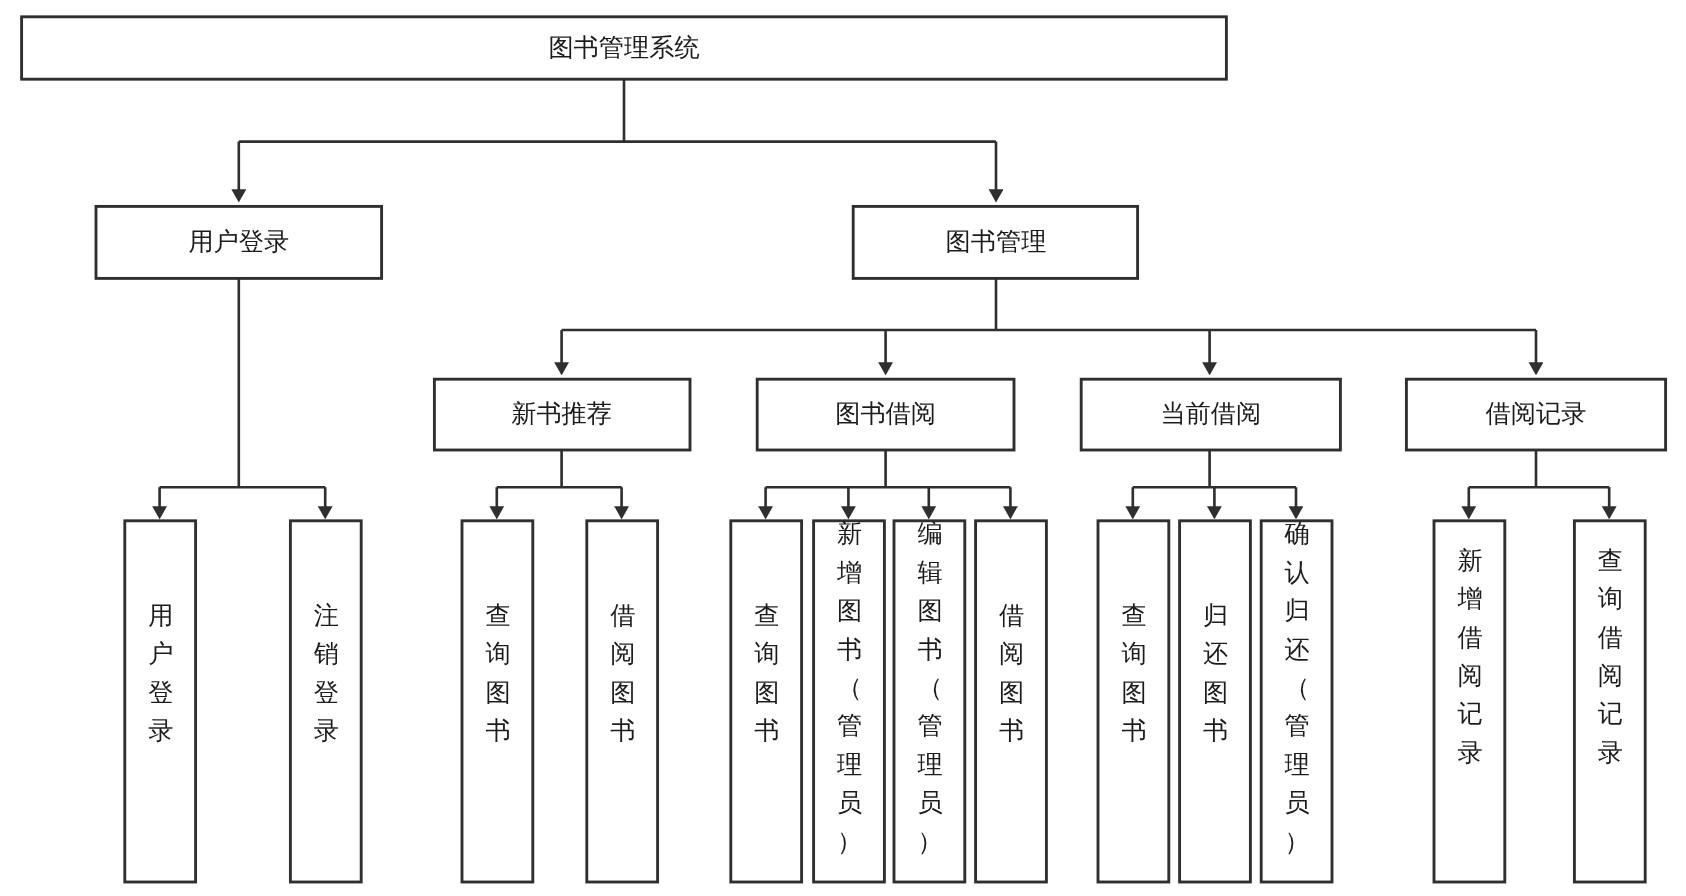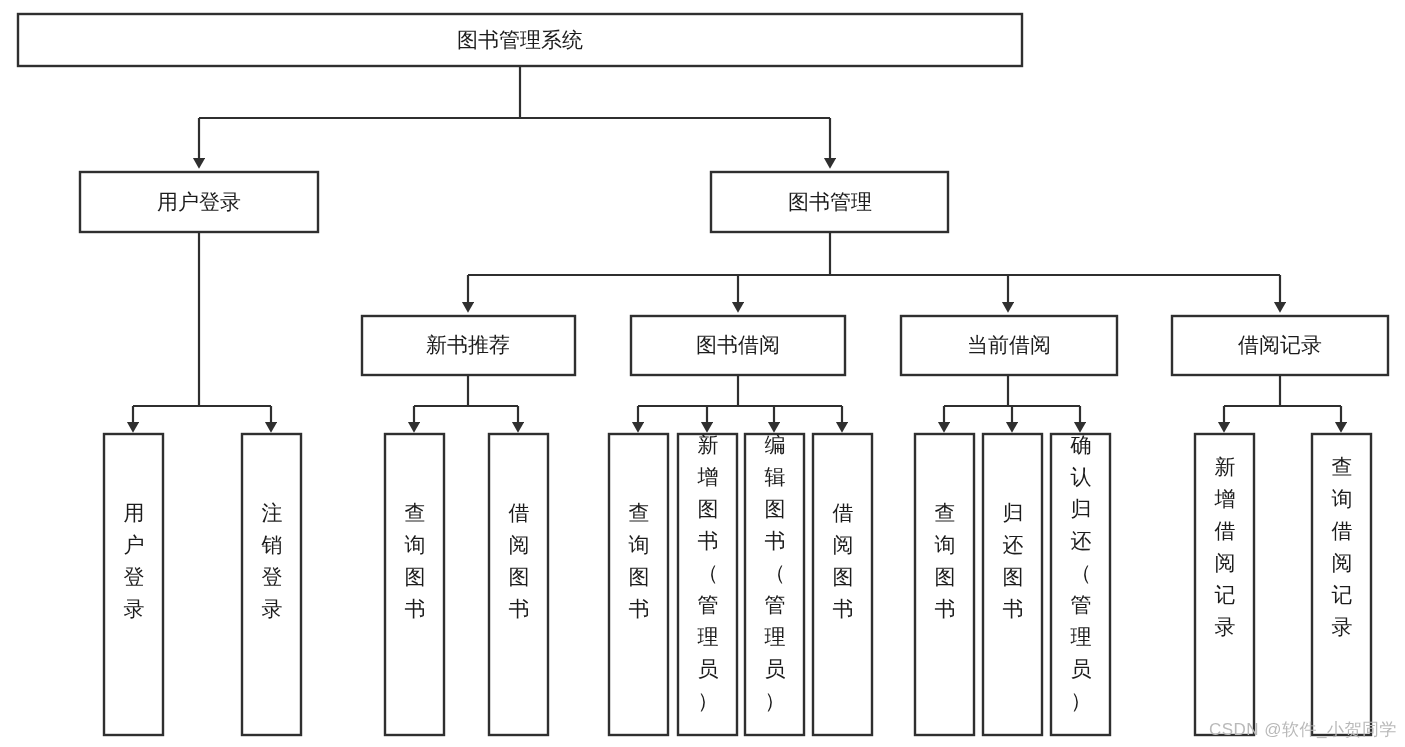--- a/index.html
+++ b/index.html
@@ -214,14 +214,13 @@
     <g>
       <rect class="node-box" x="1195" y="434" width="59" height="301"></rect>
       <text class="node-label-vertical" x="1225" y="474"><tspan x="1225" y="474">新</tspan><tspan x="1225" y="506">增</tspan><tspan x="1225" y="538">借</tspan><tspan x="1225" y="570">阅</tspan><tspan x="1225" y="602">记</tspan><tspan x="1225" y="634">录</tspan></text>
     </g>
     <g>
       <rect class="node-box" x="1312" y="434" width="59" height="301"></rect>
       <text class="node-label-vertical" x="1342" y="474"><tspan x="1342" y="474">查</tspan><tspan x="1342" y="506">询</tspan><tspan x="1342" y="538">借</tspan><tspan x="1342" y="570">阅</tspan><tspan x="1342" y="602">记</tspan><tspan x="1342" y="634">录</tspan></text>
     </g>
   </svg>
 
-  <div class="watermark">CSDN @软件_小贺同学</div>
 </div>
 
 </body></html>

